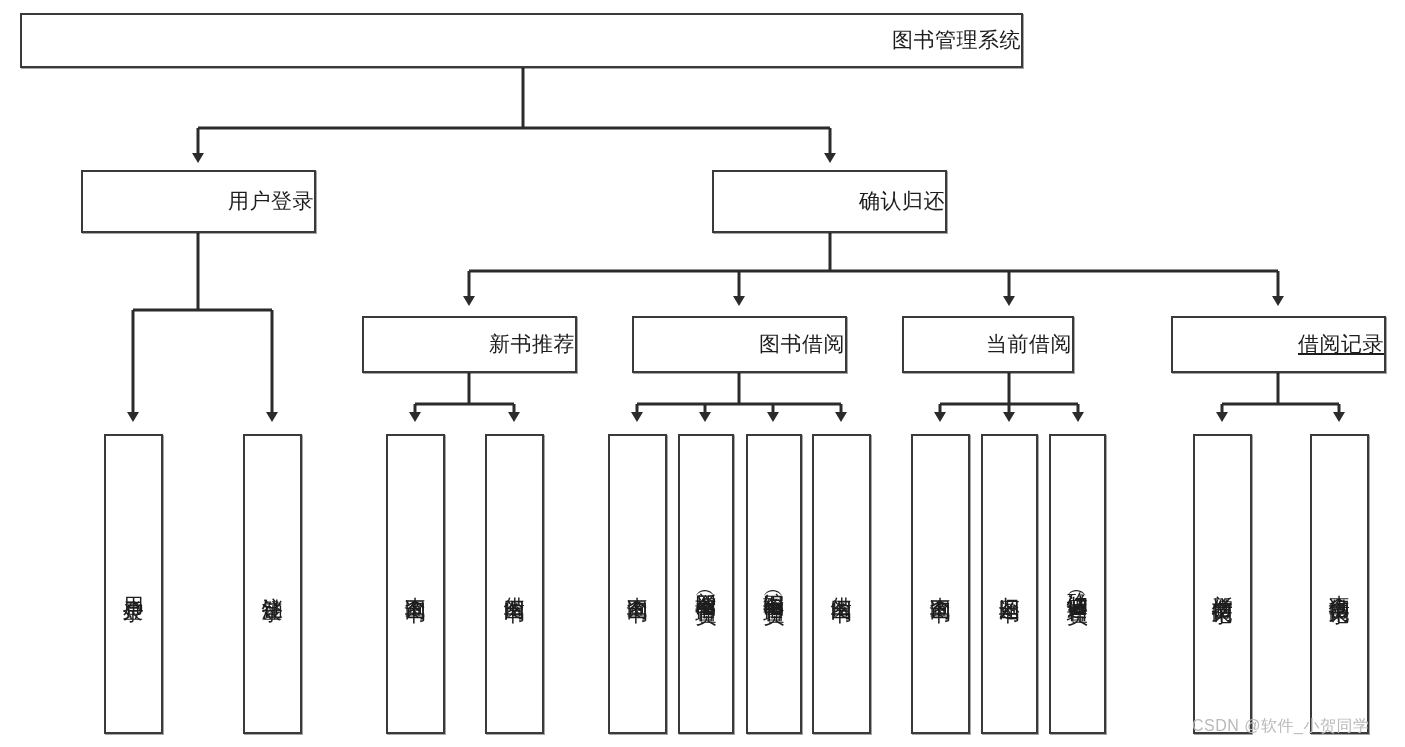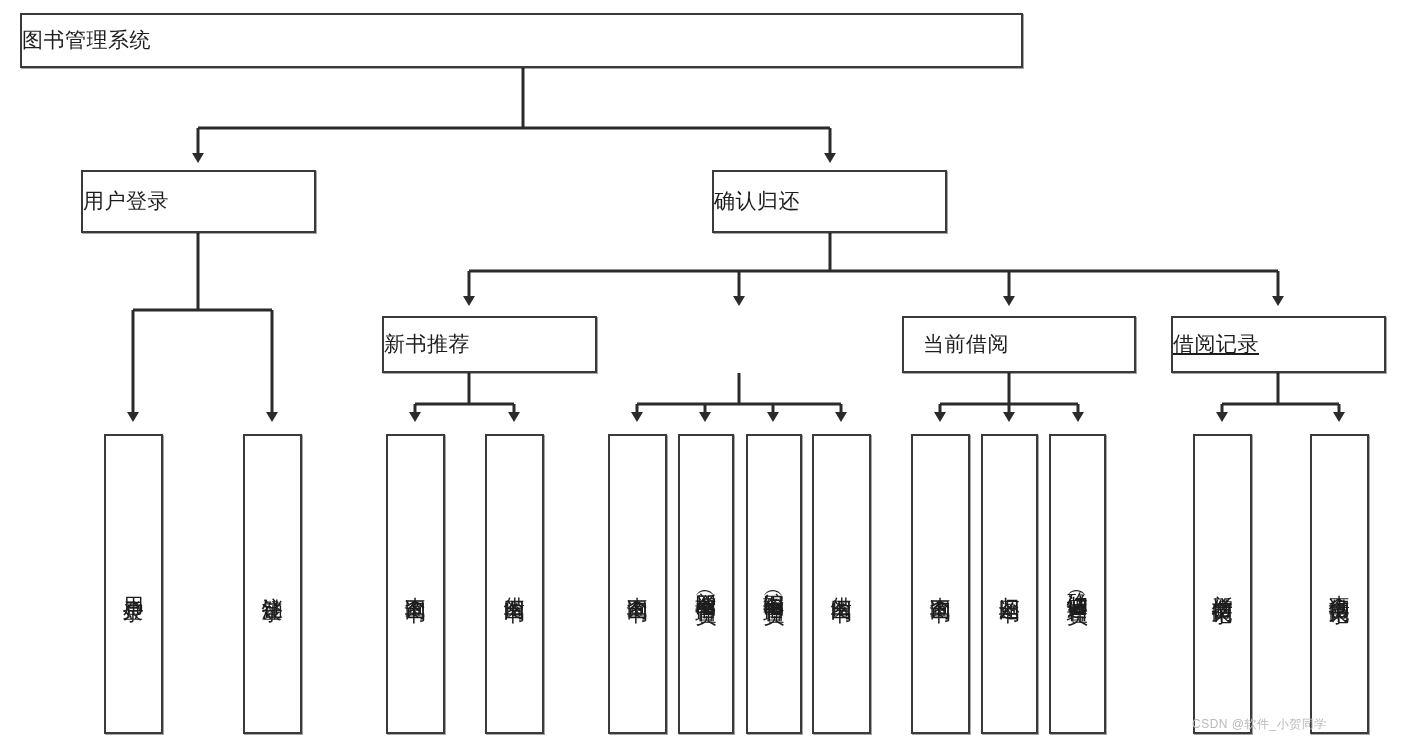--- a/index.html
+++ b/index.html
@@ -26,21 +26,21 @@
     pointer-events: none;
   }
   .node {
     position: absolute;
     box-sizing: border-box;
     background: #ffffff;
     border: 2px solid #3a3a3a;
     box-shadow: 1px 1px 0 0 rgba(0,0,0,0.35);
     display: flex;
     align-items: center;
-    justify-content: flex-start;
+    justify-content: flex-end;
     color: #1d1d1d;
   }
   .node .label {
     font-size: 21px;
     line-height: 1.15;
     letter-spacing: 0.5px;
     white-space: nowrap;
     text-align: center;
   }
   .node.vertical {
@@ -51,21 +51,21 @@
     writing-mode: vertical-rl;
     text-orientation: upright;
     font-size: 21px;
     line-height: 1.30;
     letter-spacing: 2px;
     white-space: nowrap;
     text-align: center;
   }
   .watermark {
     position: absolute;
-    font-size: 12px;
+    font-size: 16px;
     color: #b9b9b9;
     white-space: nowrap;
     letter-spacing: 0.5px;
   }
 </style>
 </head>
 <body>
 
 <div id="canvas">
 
@@ -124,26 +124,29 @@
   </div>
 
   <div class="node" style="left:81px; top:170px; width:235px; height:63px;">
     <span class="label">用户登录</span>
   </div>
 
   <div class="node" style="left:712px; top:170px; width:235px; height:63px;">
     <span class="label">确认归还</span>
   </div>
 
-  <div class="node" style="left:362px; top:316px; width:215px; height:57px;margin-left:20px;">
+  <div class="node" style="left:362px; top:316px; width:215px; height:57px;">
     <span class="label">新书推荐</span>
   </div>
 
-
-  <div class="node" style="left:902px; top:316px; width:234px; height:57px;padding-left:19px;">
+  <div class="node" style="left:632px; top:316px; width:215px; height:57px;">
+    <span class="label">图书借阅</span>
+  </div>
+
+  <div class="node" style="left:902px; top:316px; width:172px; height:57px;padding-left:19px;">
     <span class="label">当前借阅</span>
   </div>
 
   <div class="node" style="left:1171px; top:316px; width:215px; height:57px;text-decoration:underline;">
     <span class="label">借阅记录</span>
   </div>
 
   <div class="node vertical" style="left:104px; top:434px; width:59px; height:300px;">
     <span class="label">用户登录</span>
   </div>

